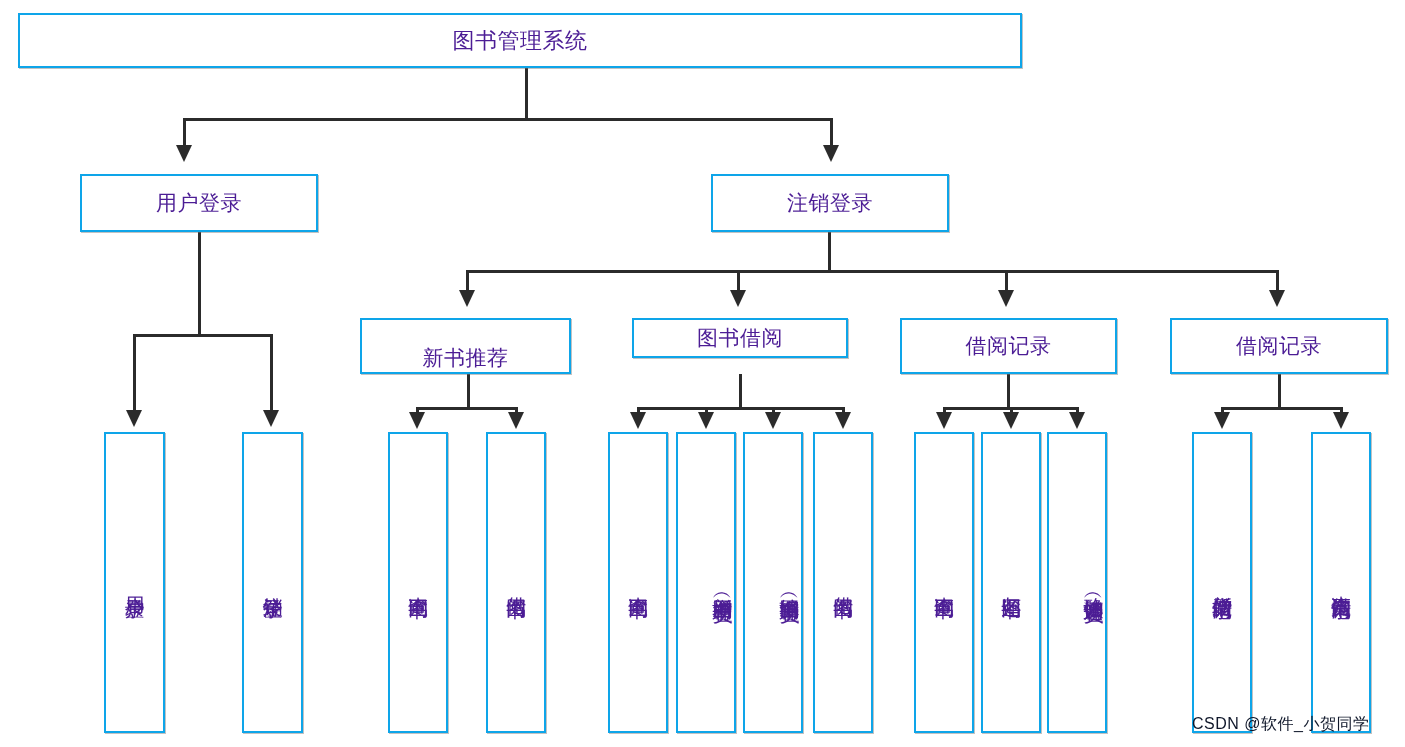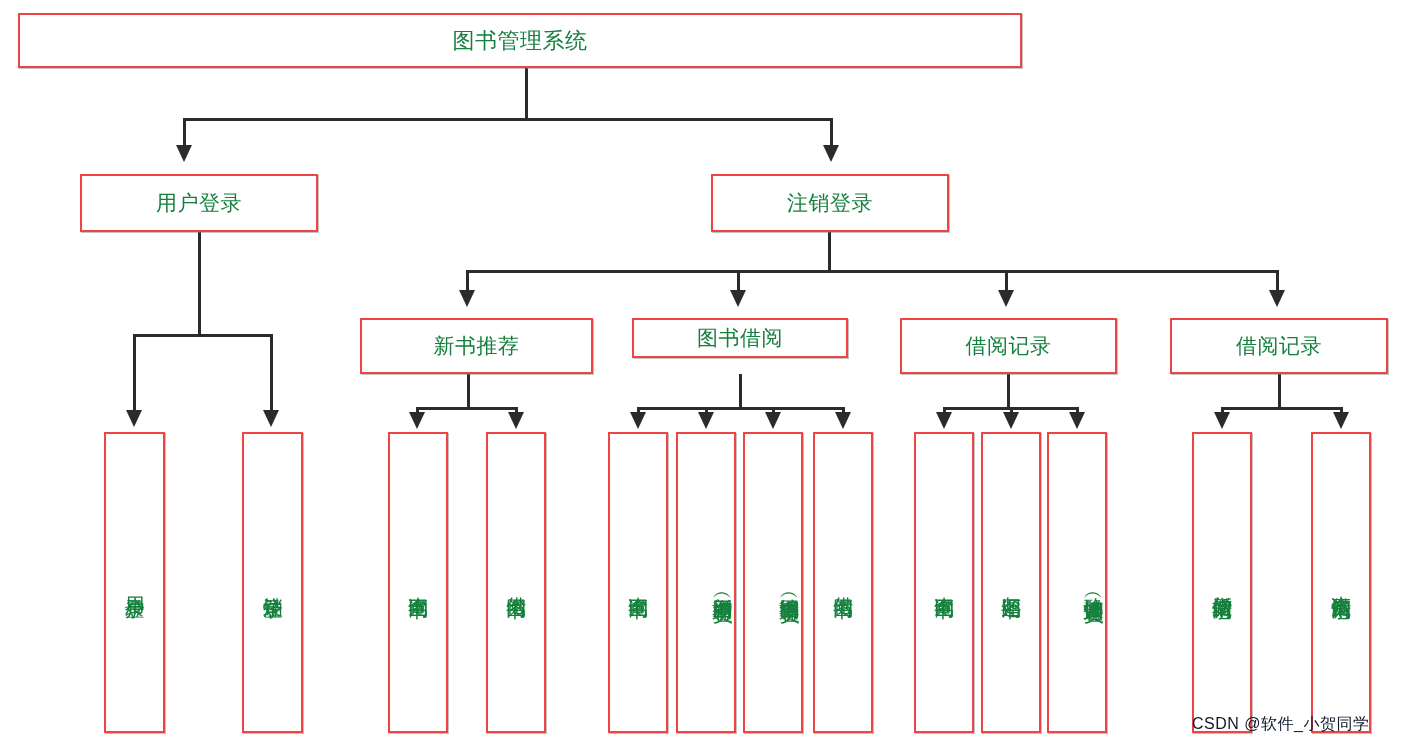--- a/index.html
+++ b/index.html
@@ -13,26 +13,26 @@
   #canvas {
     position: relative;
     width: 1405px;
     height: 747px;
     background: #ffffff;
     overflow: hidden;
   }
   .node {
     position: absolute;
     box-sizing: border-box;
-    border: 2px solid #ef4444;
+    border: 2px solid #0ea5e9;
     background: #ffffff;
     display: flex;
     align-items: center;
     justify-content: center;
-    color: #15803d;
+    color: #4c1d95;
     box-shadow: 1px 1px 0 rgba(120,120,120,0.45);
   }
   .node-h {
     font-size: 21px;
     letter-spacing: 0.5px;
     white-space: nowrap;
   }
   .node-root {
     font-size: 22px;
   }
@@ -142,21 +142,21 @@
   </div>
 
   <div class="node node-h" style="left:80px; top:174px; width:238px; height:58px;">
     <span>用户登录</span>
   </div>
 
   <div class="node node-h" style="left:711px; top:174px; width:238px; height:58px;">
     <span>注销登录</span>
   </div>
 
-  <div class="node node-h" style="left:360px; top:318px; width:233px; height:56px;">
+  <div class="node node-h" style="left:360px; top:318px; width:211px; height:56px;align-items:flex-end;">
     <span>新书推荐</span>
   </div>
 
   <div class="node node-h" style="left:632px; top:318px; width:216px; height:40px;">
     <span>图书借阅</span>
   </div>
 
   <div class="node node-h" style="left:900px; top:318px; width:217px; height:56px;">
     <span>借阅记录</span>
   </div>

